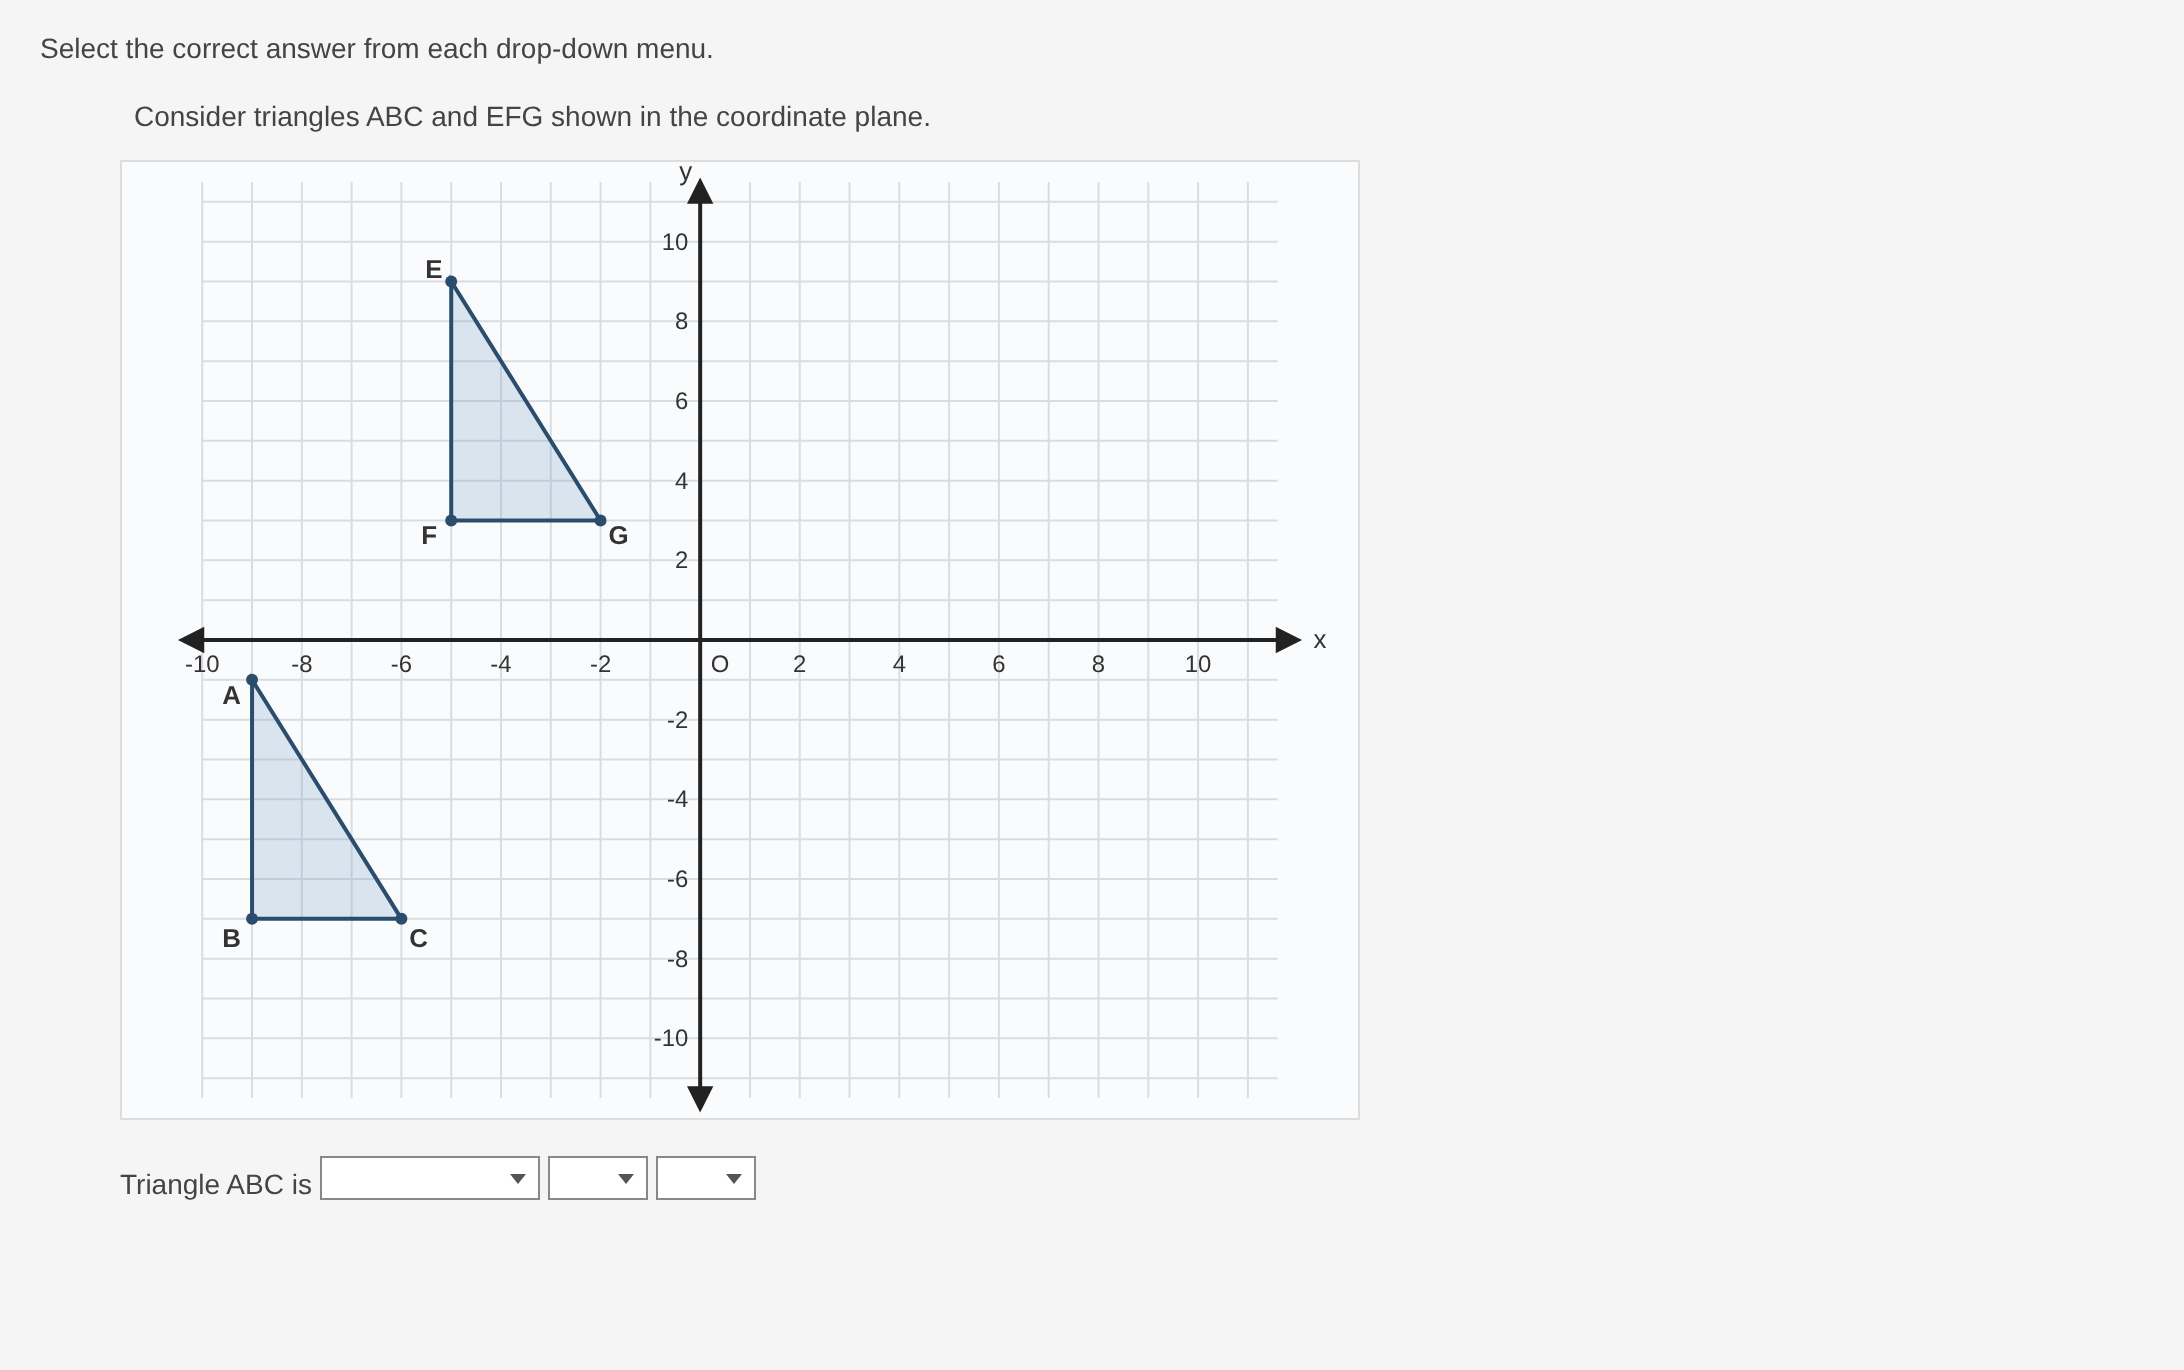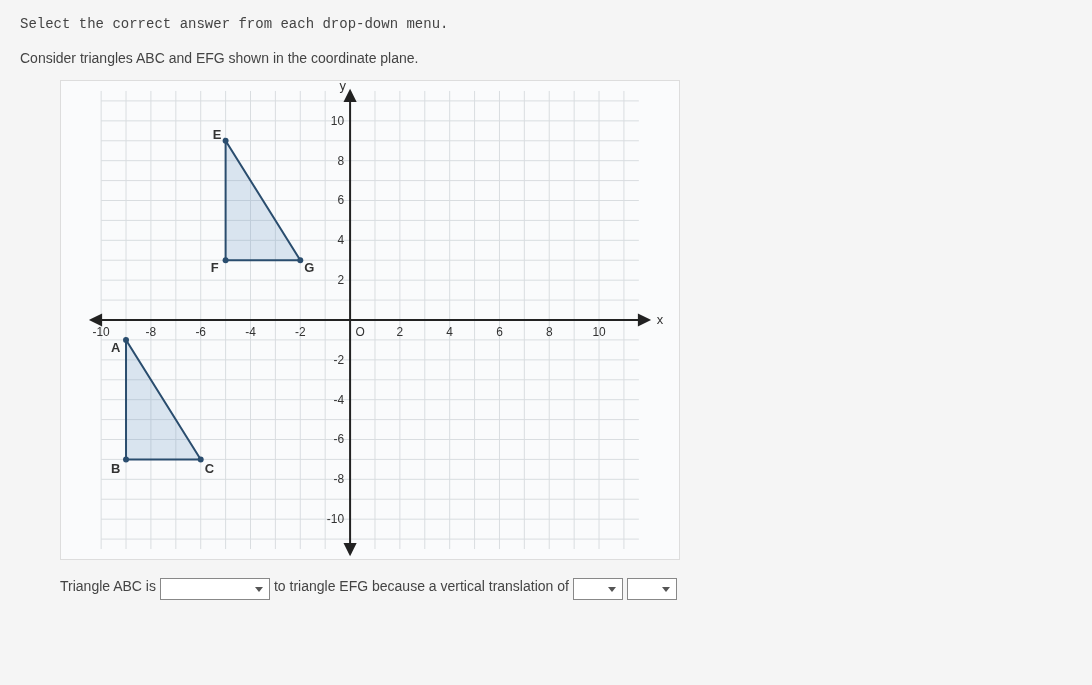--- a/index.html
+++ b/index.html
@@ -6,39 +6,39 @@
   body {
     font-family: Arial, Helvetica, sans-serif;
     font-size: 14px;
     color: #333;
     background: #f5f5f5;
     width: 1092px;
     height: 685px;
     padding: 16px 20px;
     position: relative;
   }
-  .instruction { margin-bottom: 18px; color:#444;font-family:Liberation Mono, monospace; }
-  .prompt { margin-bottom: 14px; color:#444; }
+  .instruction { margin-bottom: 18px; color:#444; }
+  .prompt { margin-bottom: 14px; color:#444;margin-left:47px; }
   .graph-wrap {
     width: 620px;
     height: 480px;
     position: relative;
     background: #fafbfc;
     border: 1px solid #ddd;
     margin-left: 40px;
   }
   .graph-svg { width: 100%; height: 100%; display:block; }
   .answer-row {
     margin-top: 18px;
     margin-left: 40px;
     font-size: 14px;
     color:#444;
     display: flex;
     flex-wrap: wrap;
-    align-items: flex-start;
+    align-items: flex-end;
     gap: 4px;
     max-width: 1010px;
   }
   .dropdown {
     display: inline-block;
     border: 1px solid #888;
     background: #fff;
     min-width: 110px;
     height: 22px;
     position: relative;
@@ -175,16 +175,15 @@
     <circle cx="140" cy="380" r="3" fill="#2a4d6e"></circle>
     <text class="vertex-label" x="50" y="272">A</text>
     <text class="vertex-label" x="50" y="394">B</text>
     <text class="vertex-label" x="144" y="394">C</text>
   </svg>
 </div>
 
 <div class="answer-row">
   <span>Triangle ABC is</span>
   <span class="dropdown"></span>
-  <span>to triangle EFG because a vertical translation of</span>
   <span class="dropdown small"></span>
   <span class="dropdown small"></span>
 </div>
 
 </body></html>

